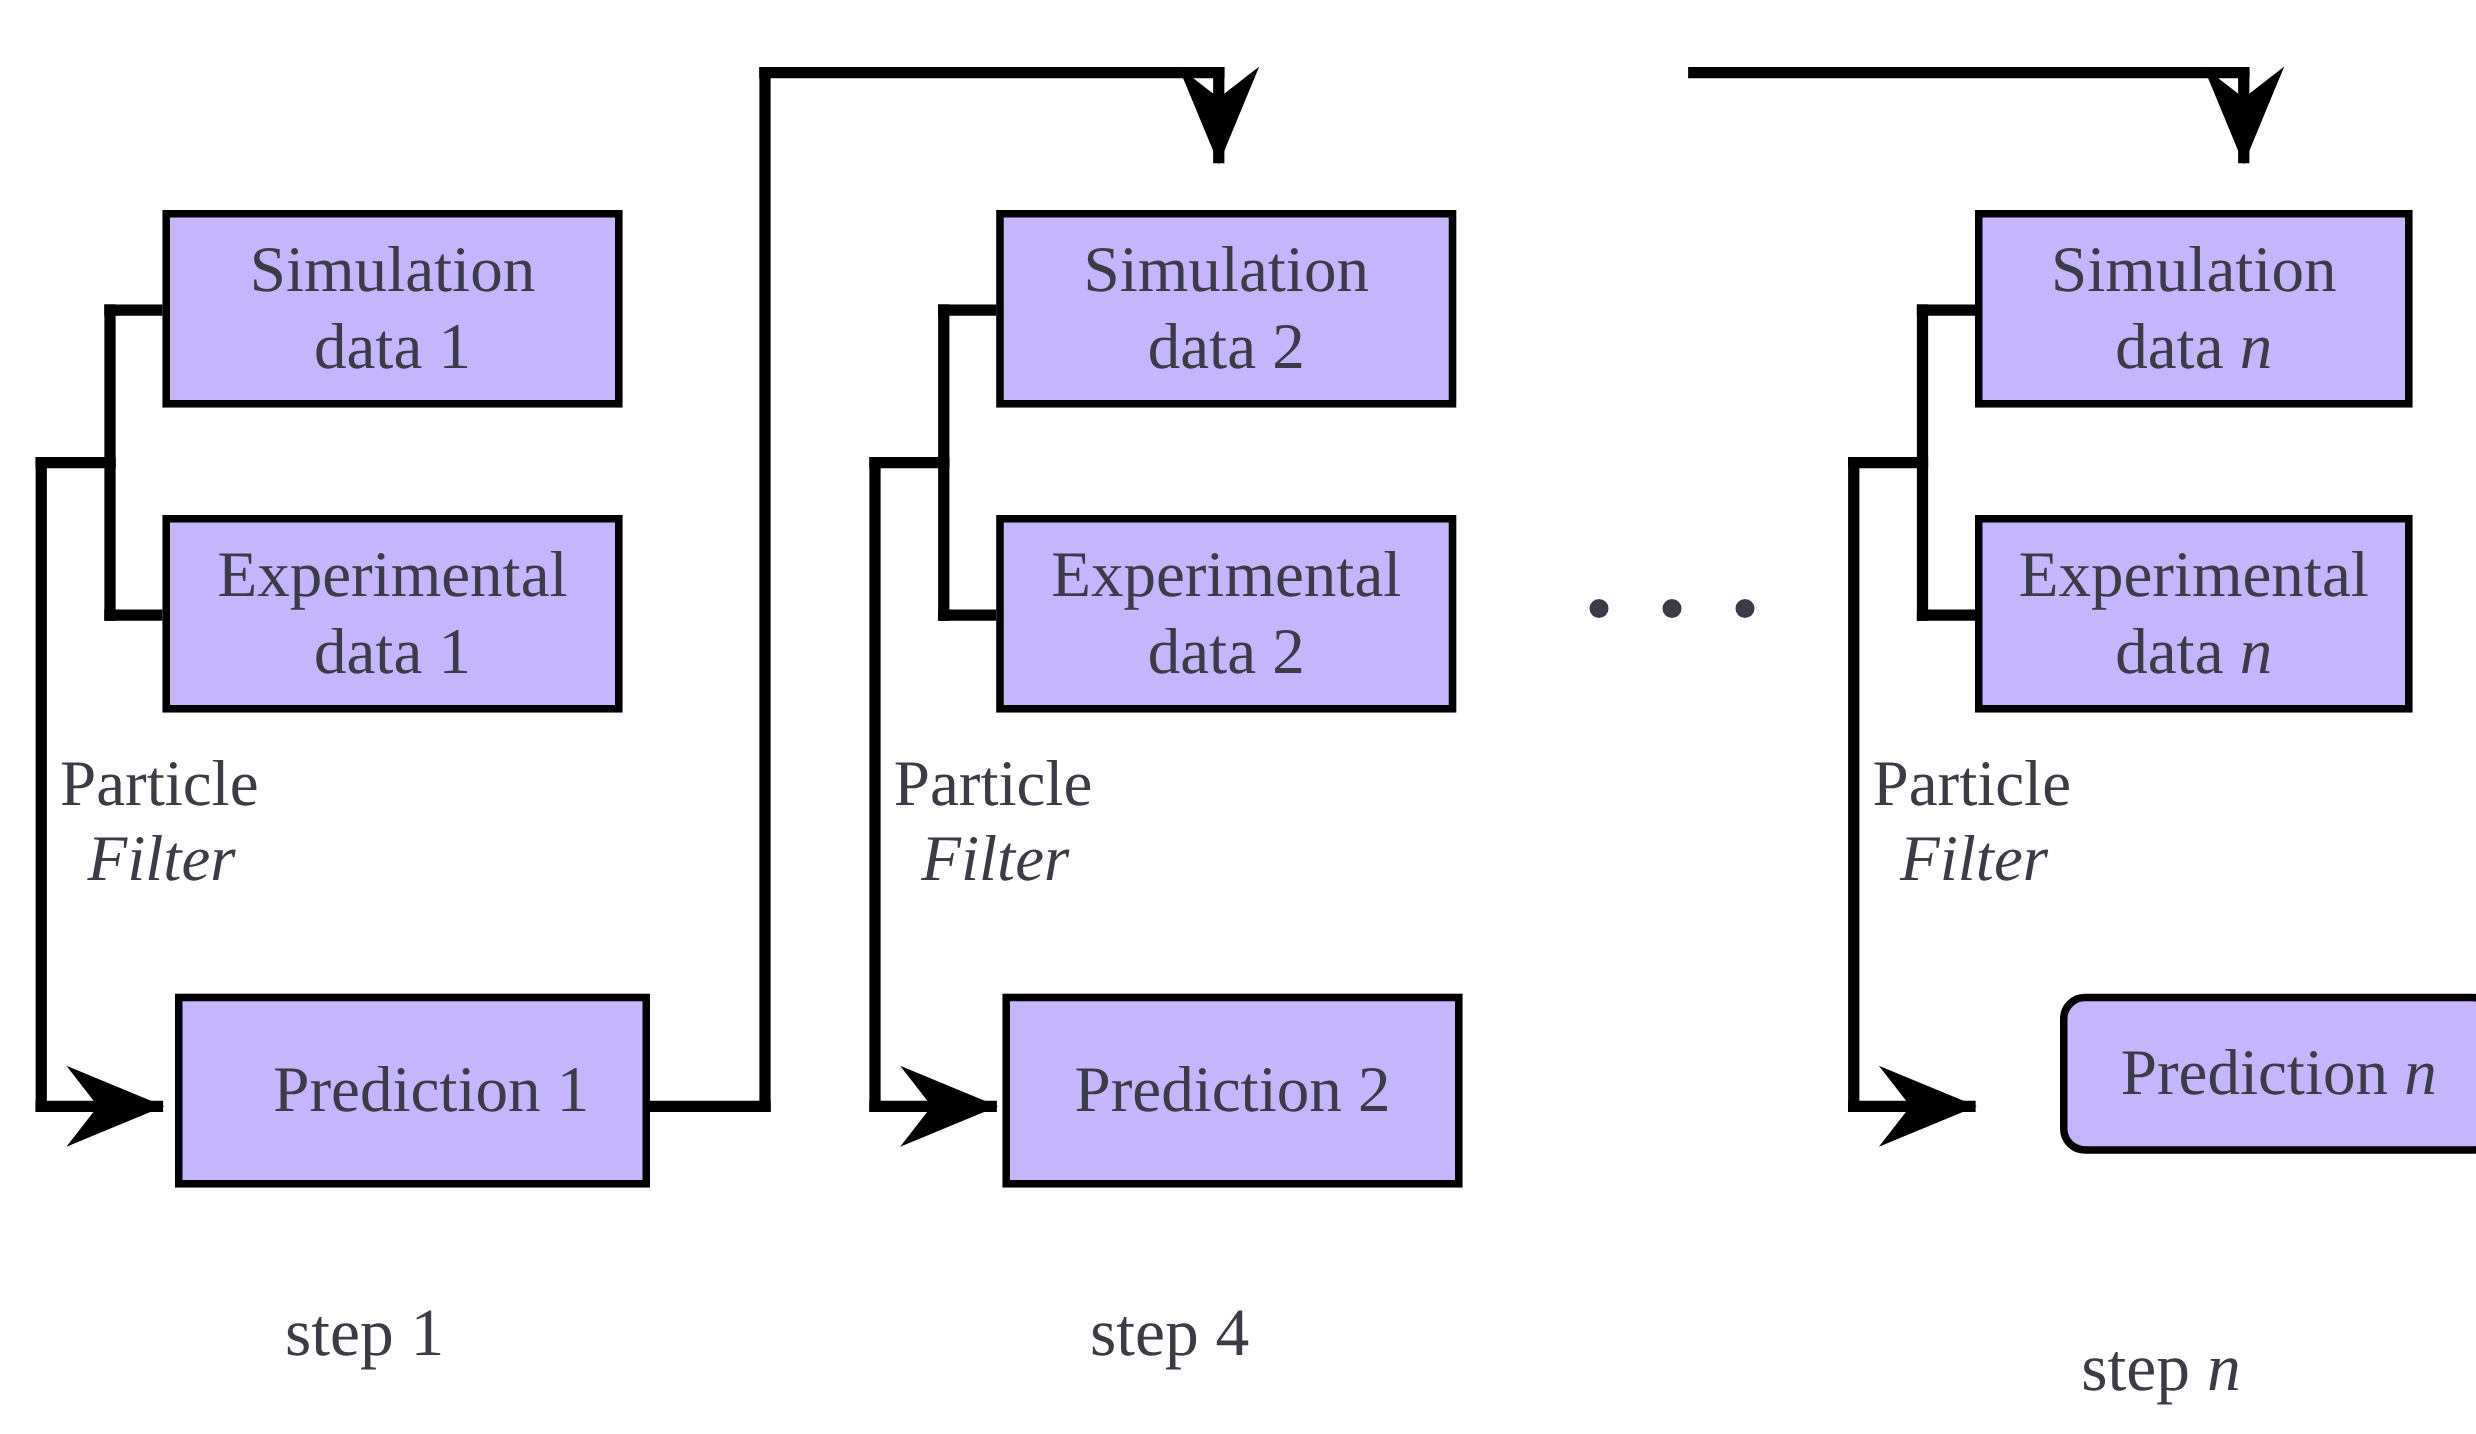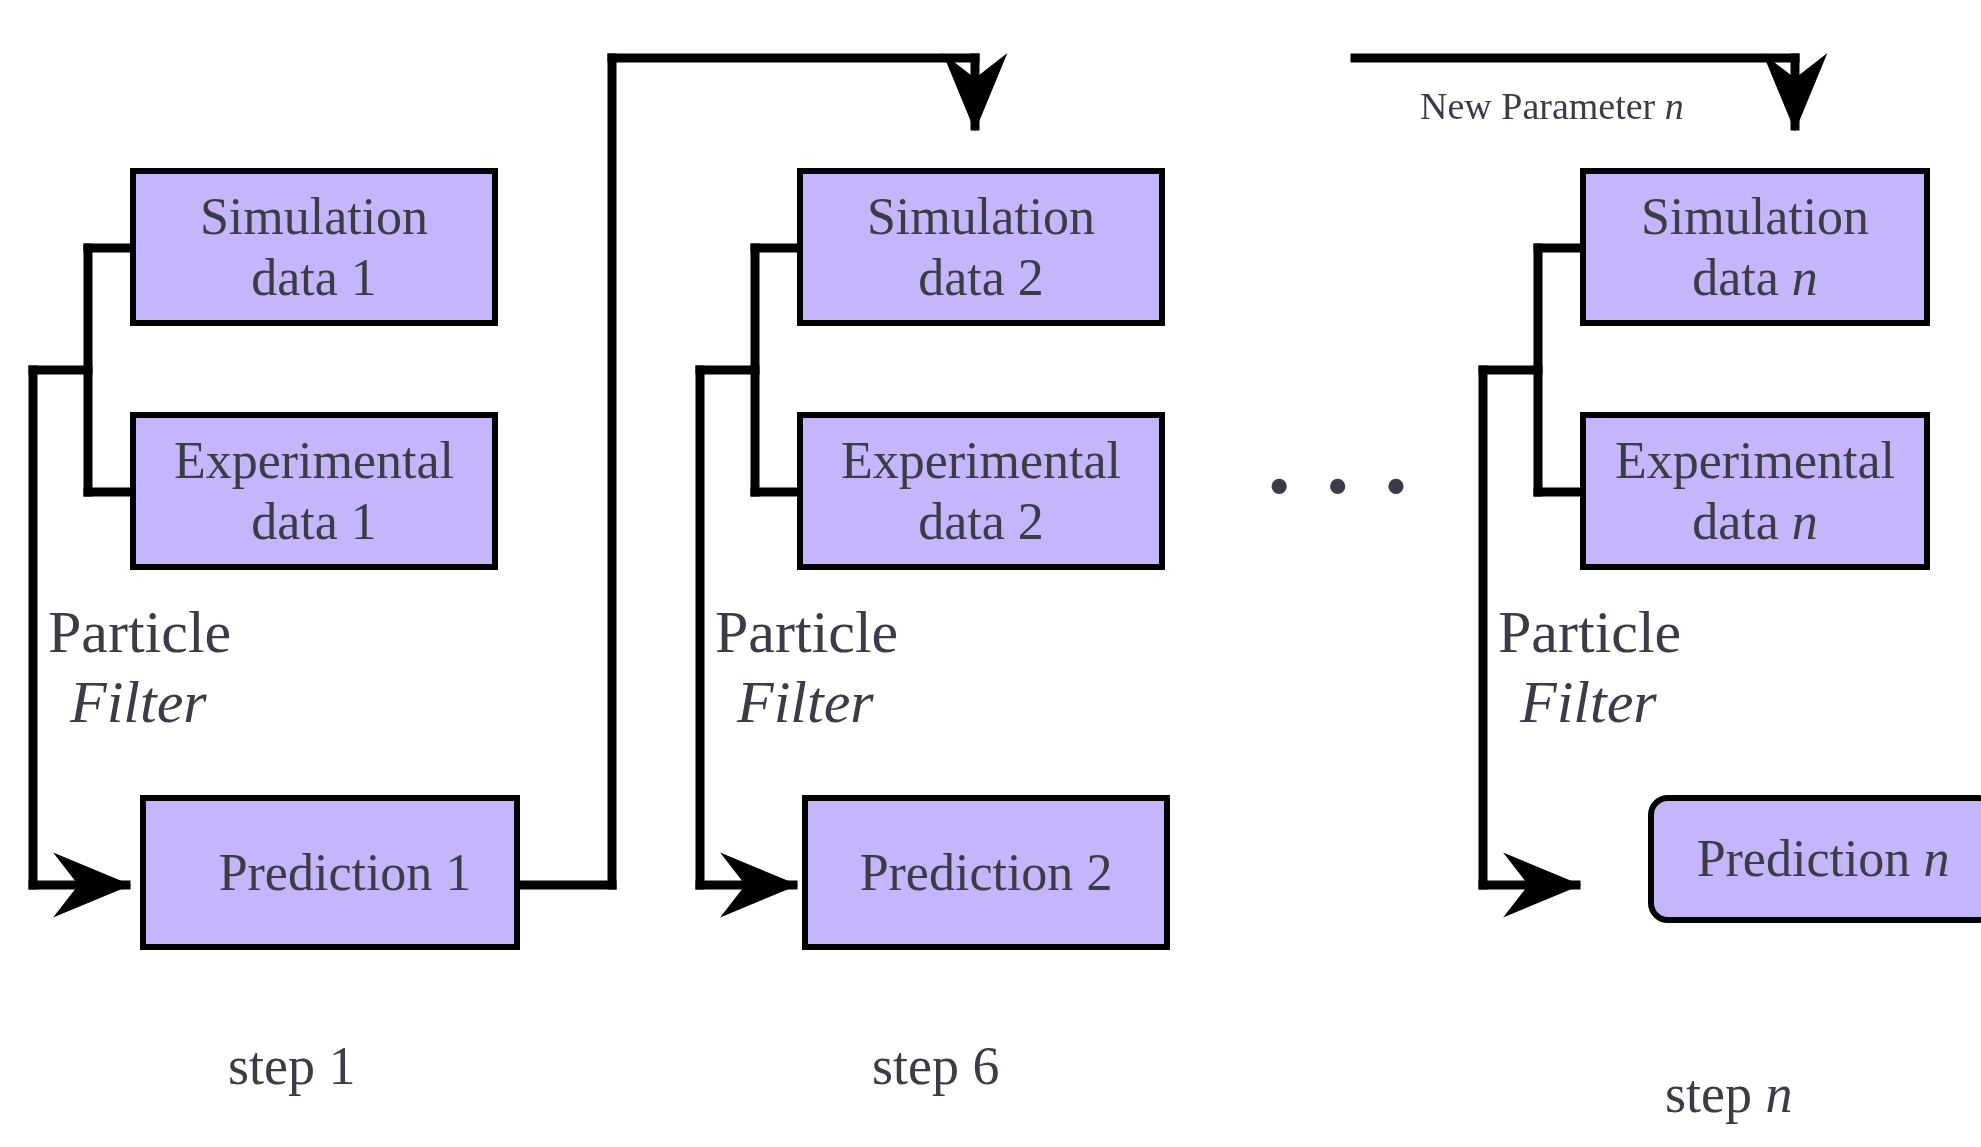--- a/index.html
+++ b/index.html
@@ -37,21 +37,21 @@
     color: #3c3c46;
     font-size: 52px;
     text-align: center;
     white-space: nowrap;
   }
   .box .ln { display: block; }
   .ital { font-style: italic; }
   .pf-label {
     position: absolute;
     color: #3c3c46;
-    font-size: 60px;
+    font-size: 52px;
     line-height: 1.16;
     white-space: nowrap;
   }
   .pf-label .ln2 { display: block; padding-left: 22px; font-style: italic; }
   .param-label {
     position: absolute;
     color: #3c3c46;
     font-size: 38px;
     white-space: nowrap;
   }
@@ -159,28 +159,25 @@
   <div class="pf-label" style="left:715px; top:598px;">
     <span class="ln">Particle</span>
     <span class="ln2">Filter</span>
   </div>
 
   <div class="box" style="left:802px; top:795px; width:368px; height:155px;">
     <span class="ln"><span>Prediction </span><span>2</span></span>
   </div>
 
   <div class="step-label" style="left:872px; top:1035px;">
-    <span>step 6</span><span class="ital"></span>
+    <span>step 4</span><span class="ital"></span>
   </div>
 
   <div class="ellipsis-dots" style="left:1268px; top:450px;">• • •</div>
 
-  <div class="param-label" style="left:1420px; top:84px;">
-    <span>New Parameter </span><span class="ital">n</span>
-  </div>
 
   <div class="box" style="left:1580px; top:168px; width:350px; height:158px;">
     <span class="ln">Simulation</span>
     <span class="ln"><span>data </span><span class="ital">n</span></span>
   </div>
 
   <div class="box" style="left:1580px; top:412px; width:350px; height:158px;">
     <span class="ln">Experimental</span>
     <span class="ln"><span>data </span><span class="ital">n</span></span>
   </div>

